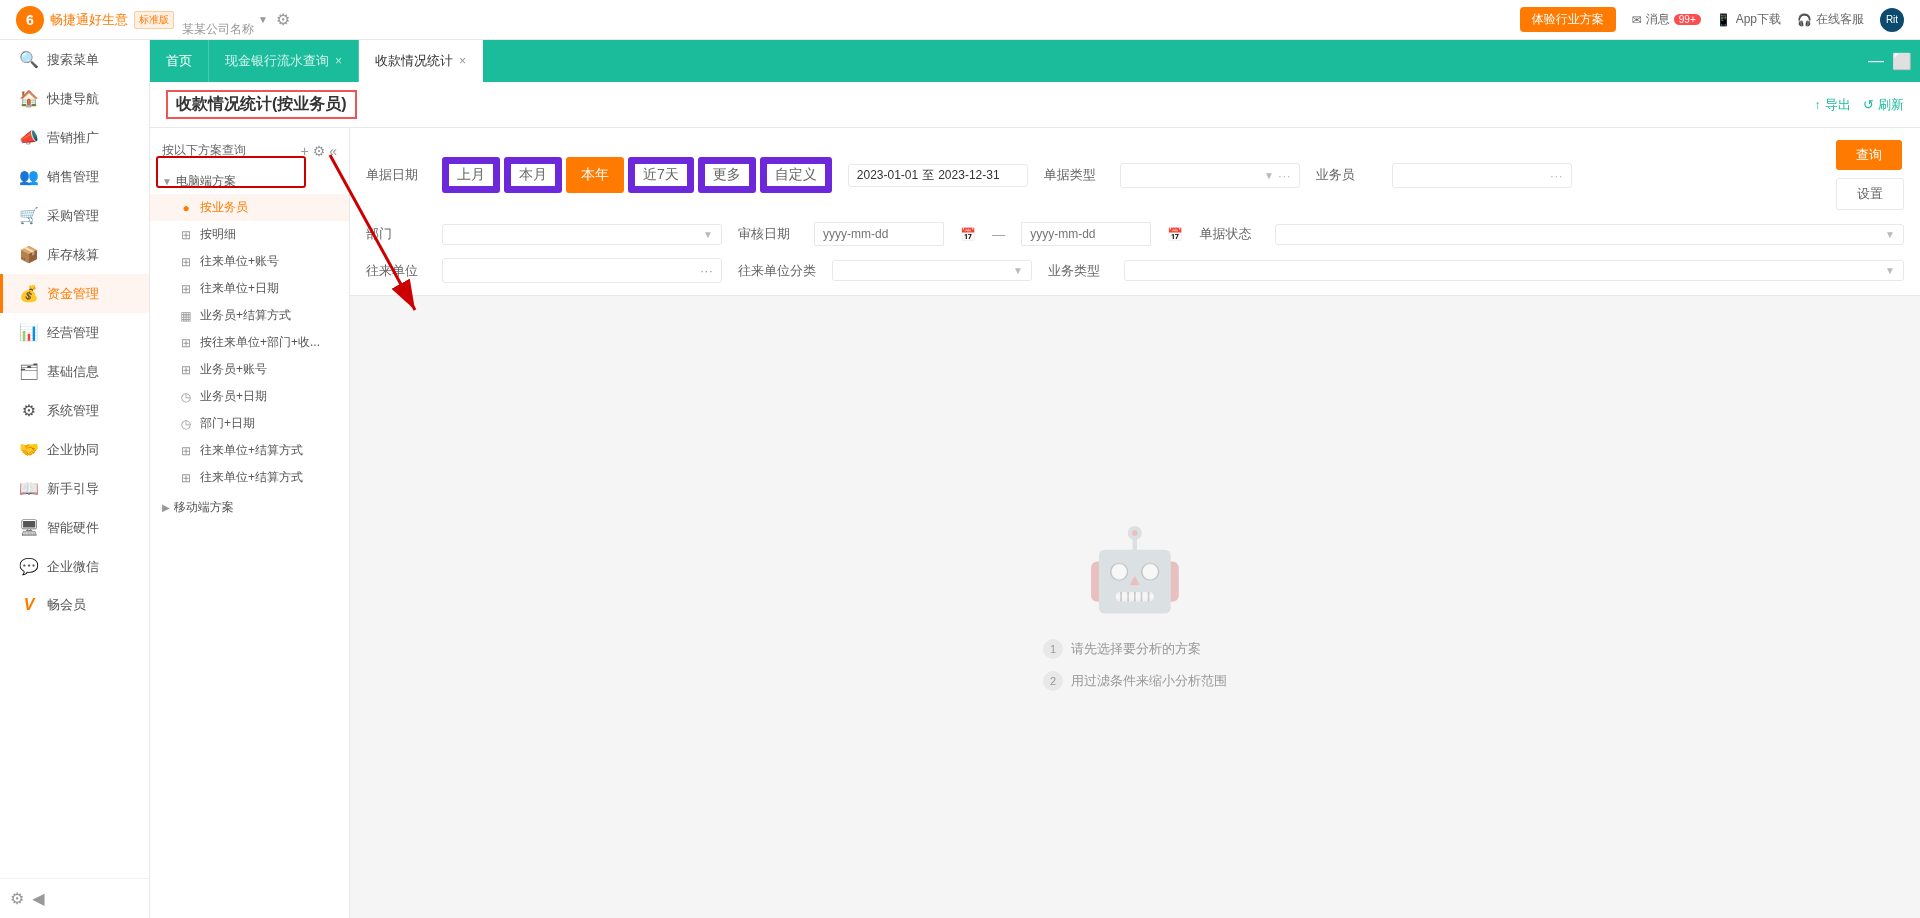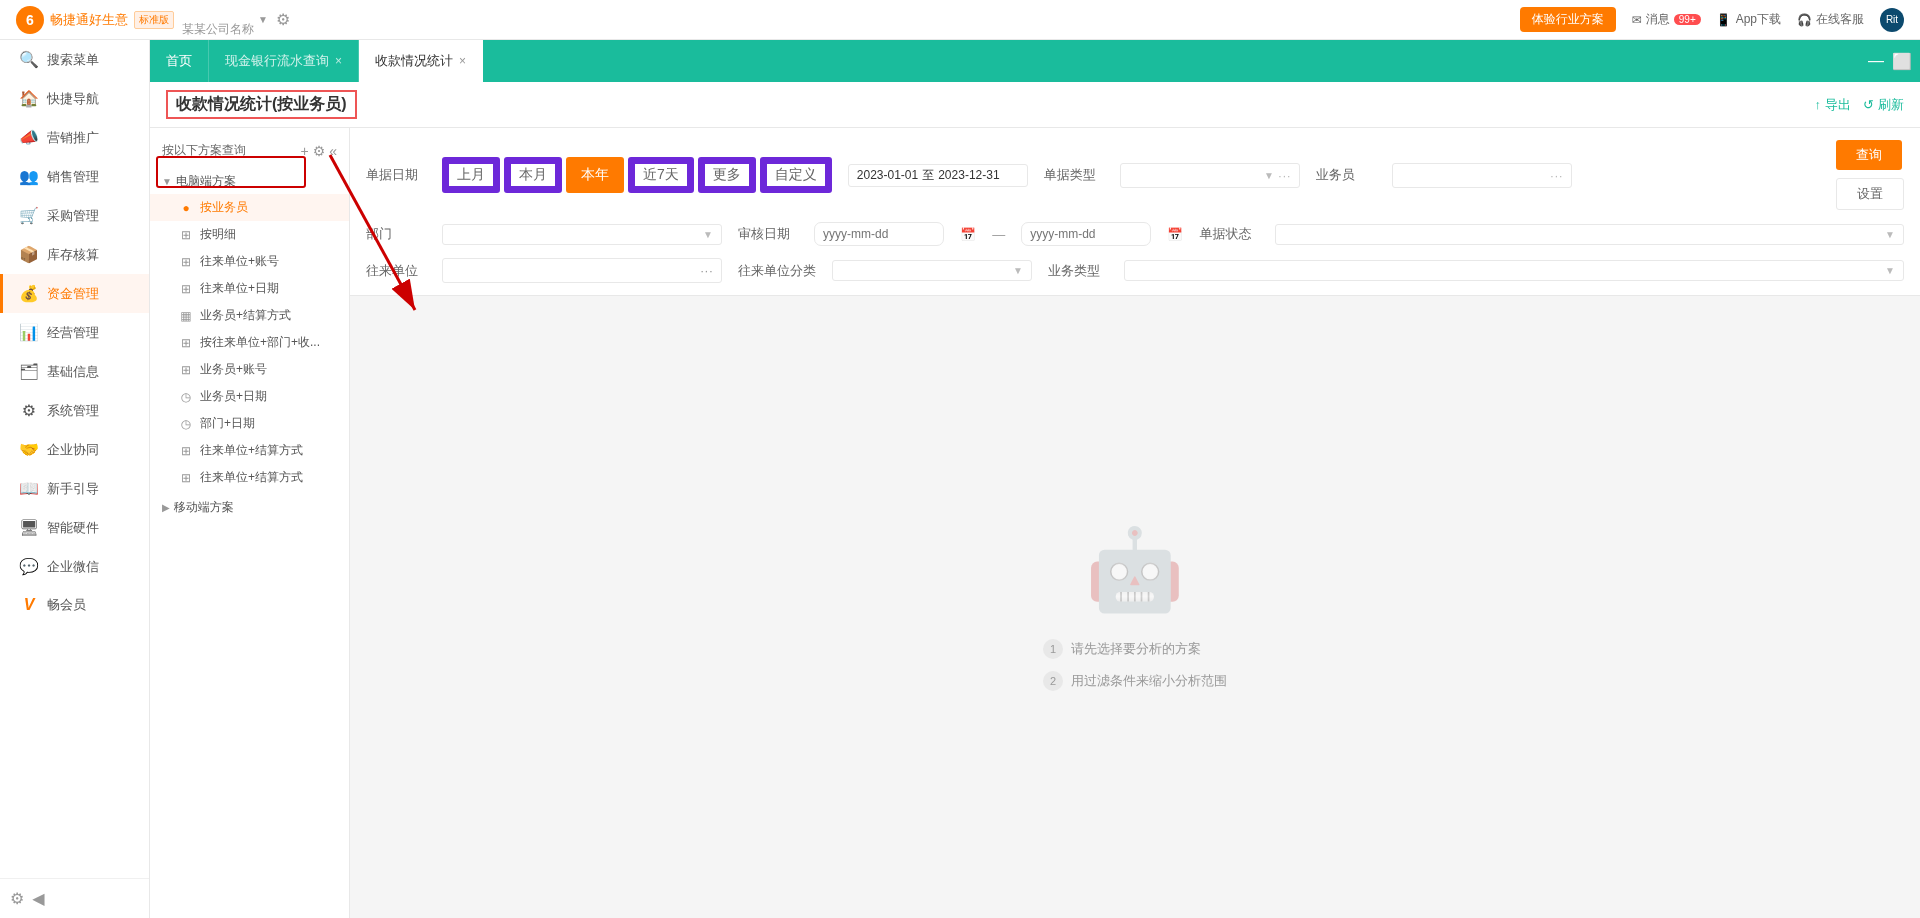--- a/index.html
+++ b/index.html
@@ -126,21 +126,21 @@
     .filter-row { display: flex; align-items: center; gap: 16px; margin-bottom: 12px; flex-wrap: wrap; }
     .filter-row:last-child { margin-bottom: 0; }
     .filter-label { color: #666; font-size: 13px; white-space: nowrap; min-width: 60px; }
     .filter-date-group { display: flex; align-items: center; gap: 4px; }
     .date-quick-btn { padding: 2px 8px; font-size: 14px; border: 7px solid #6d28d9; border-radius: 3px; cursor: pointer; color: #666; background: #fff; }
     .date-quick-btn.active { background: #ff7a00; color: white; border-color: #ff7a00; }
     .date-range-input { display: flex; align-items: center; gap: 4px; border: 1px solid #e8e8e8; border-radius: 3px; padding: 2px 8px; color: #333; font-size: 12px; min-width: 180px; }
     .filter-select { display: flex; align-items: center; border: 1px solid #e8e8e8; border-radius: 3px; padding: 4px 8px; min-width: 200px; cursor: pointer; background: #fff; }
     .filter-select-text { flex: 1; color: #bbb; font-size: 12px; }
     .select-arrow { color: #bbb; font-size: 10px; }
-    .date-input { border: 1px solid #e8e8e8; border-radius: 7px; padding: 4px 8px; width: 130px; color: #bbb; font-size: 12px; }
+    .date-input { border: 1px solid #e8e8e8; border-radius: 1px; padding: 4px 8px; width: 130px; color: #bbb; font-size: 12px; }
     .date-dash { color: #999; }
     .filter-dots { color: #999; cursor: pointer; }
 
     .collapse-bar { text-align: center; padding: 8px; cursor: pointer; color: #1abc9c; font-size: 12px; background: #fff; border-top: 1px solid #f0f0f0; }
 
     
     .query-btn { background: #ff7a00; color: white; border: none; padding: 6px 20px; border-radius: 3px; cursor: pointer; font-size: 13px; }
     .set-btn { background: #fff; color: #666; border: 1px solid #e8e8e8; padding: 6px 20px; border-radius: 3px; cursor: pointer; font-size: 13px; }
     .filter-actions { display: flex; flex-direction: column; gap: 8px; align-items: flex-start; margin-left: auto; }
 

